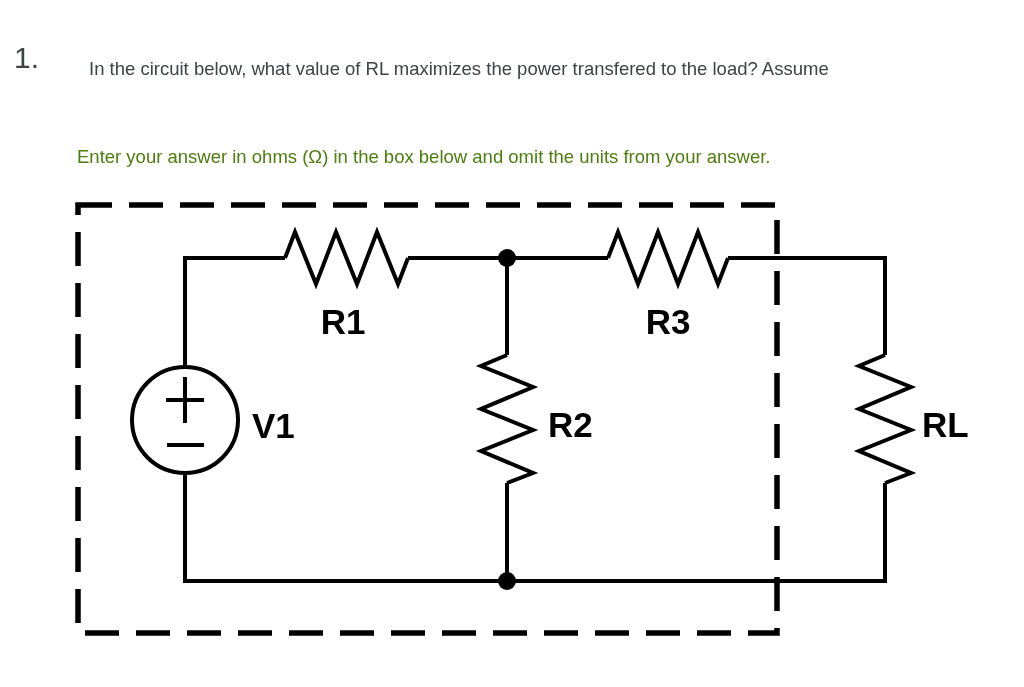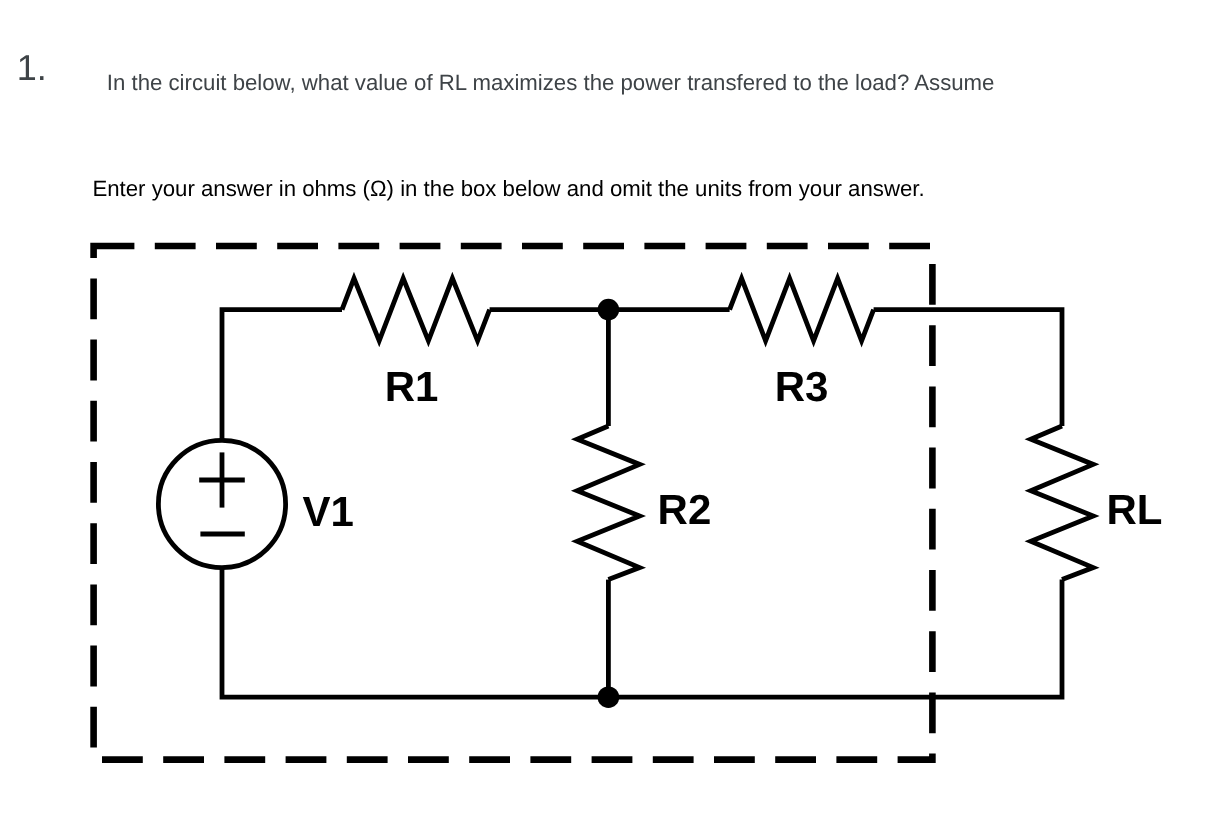--- a/index.html
+++ b/index.html
@@ -28,21 +28,21 @@
     color: #3e4347;
     white-space: nowrap;
     margin-left: 12px;
   }
   .question-text span { display: block; }
   .instruction {
     position: absolute;
     left: 77px;
     top: 146px;
     font-size: 18.5px;
-    color: #000000;
+    color: #4d7c0f;
     white-space: nowrap;
   }
   .circuit-svg {
     position: absolute;
     left: 0;
     top: 0;
   }
   .boundary {
     stroke: #000000;
     stroke-width: 5.5;

